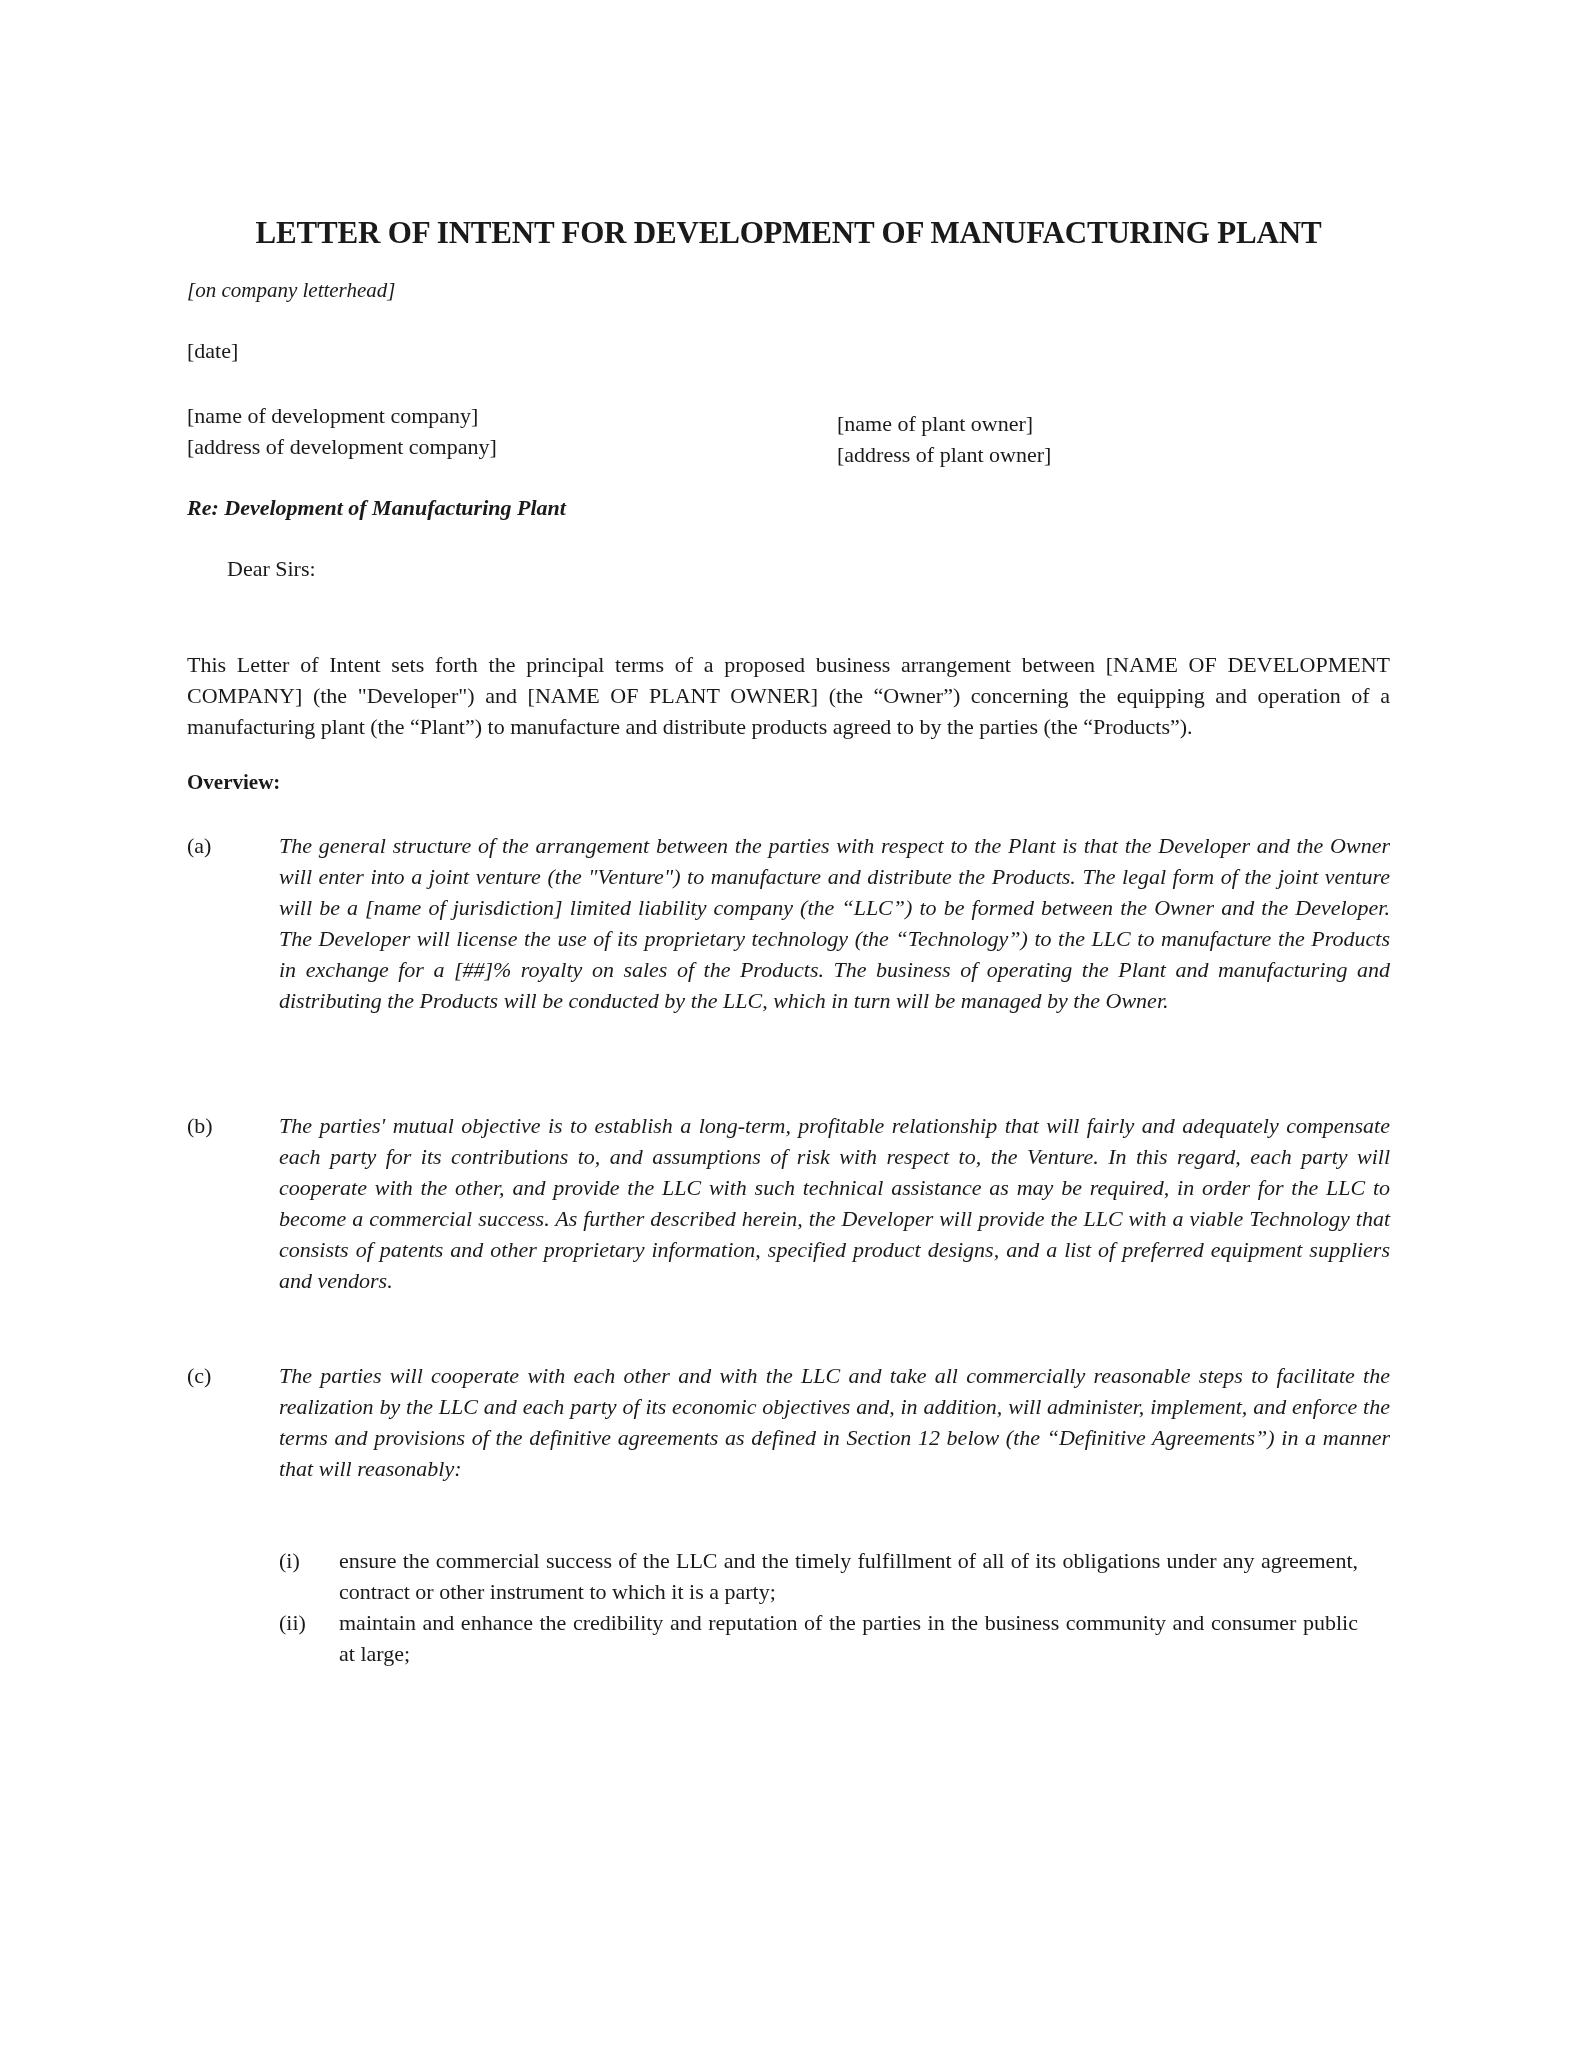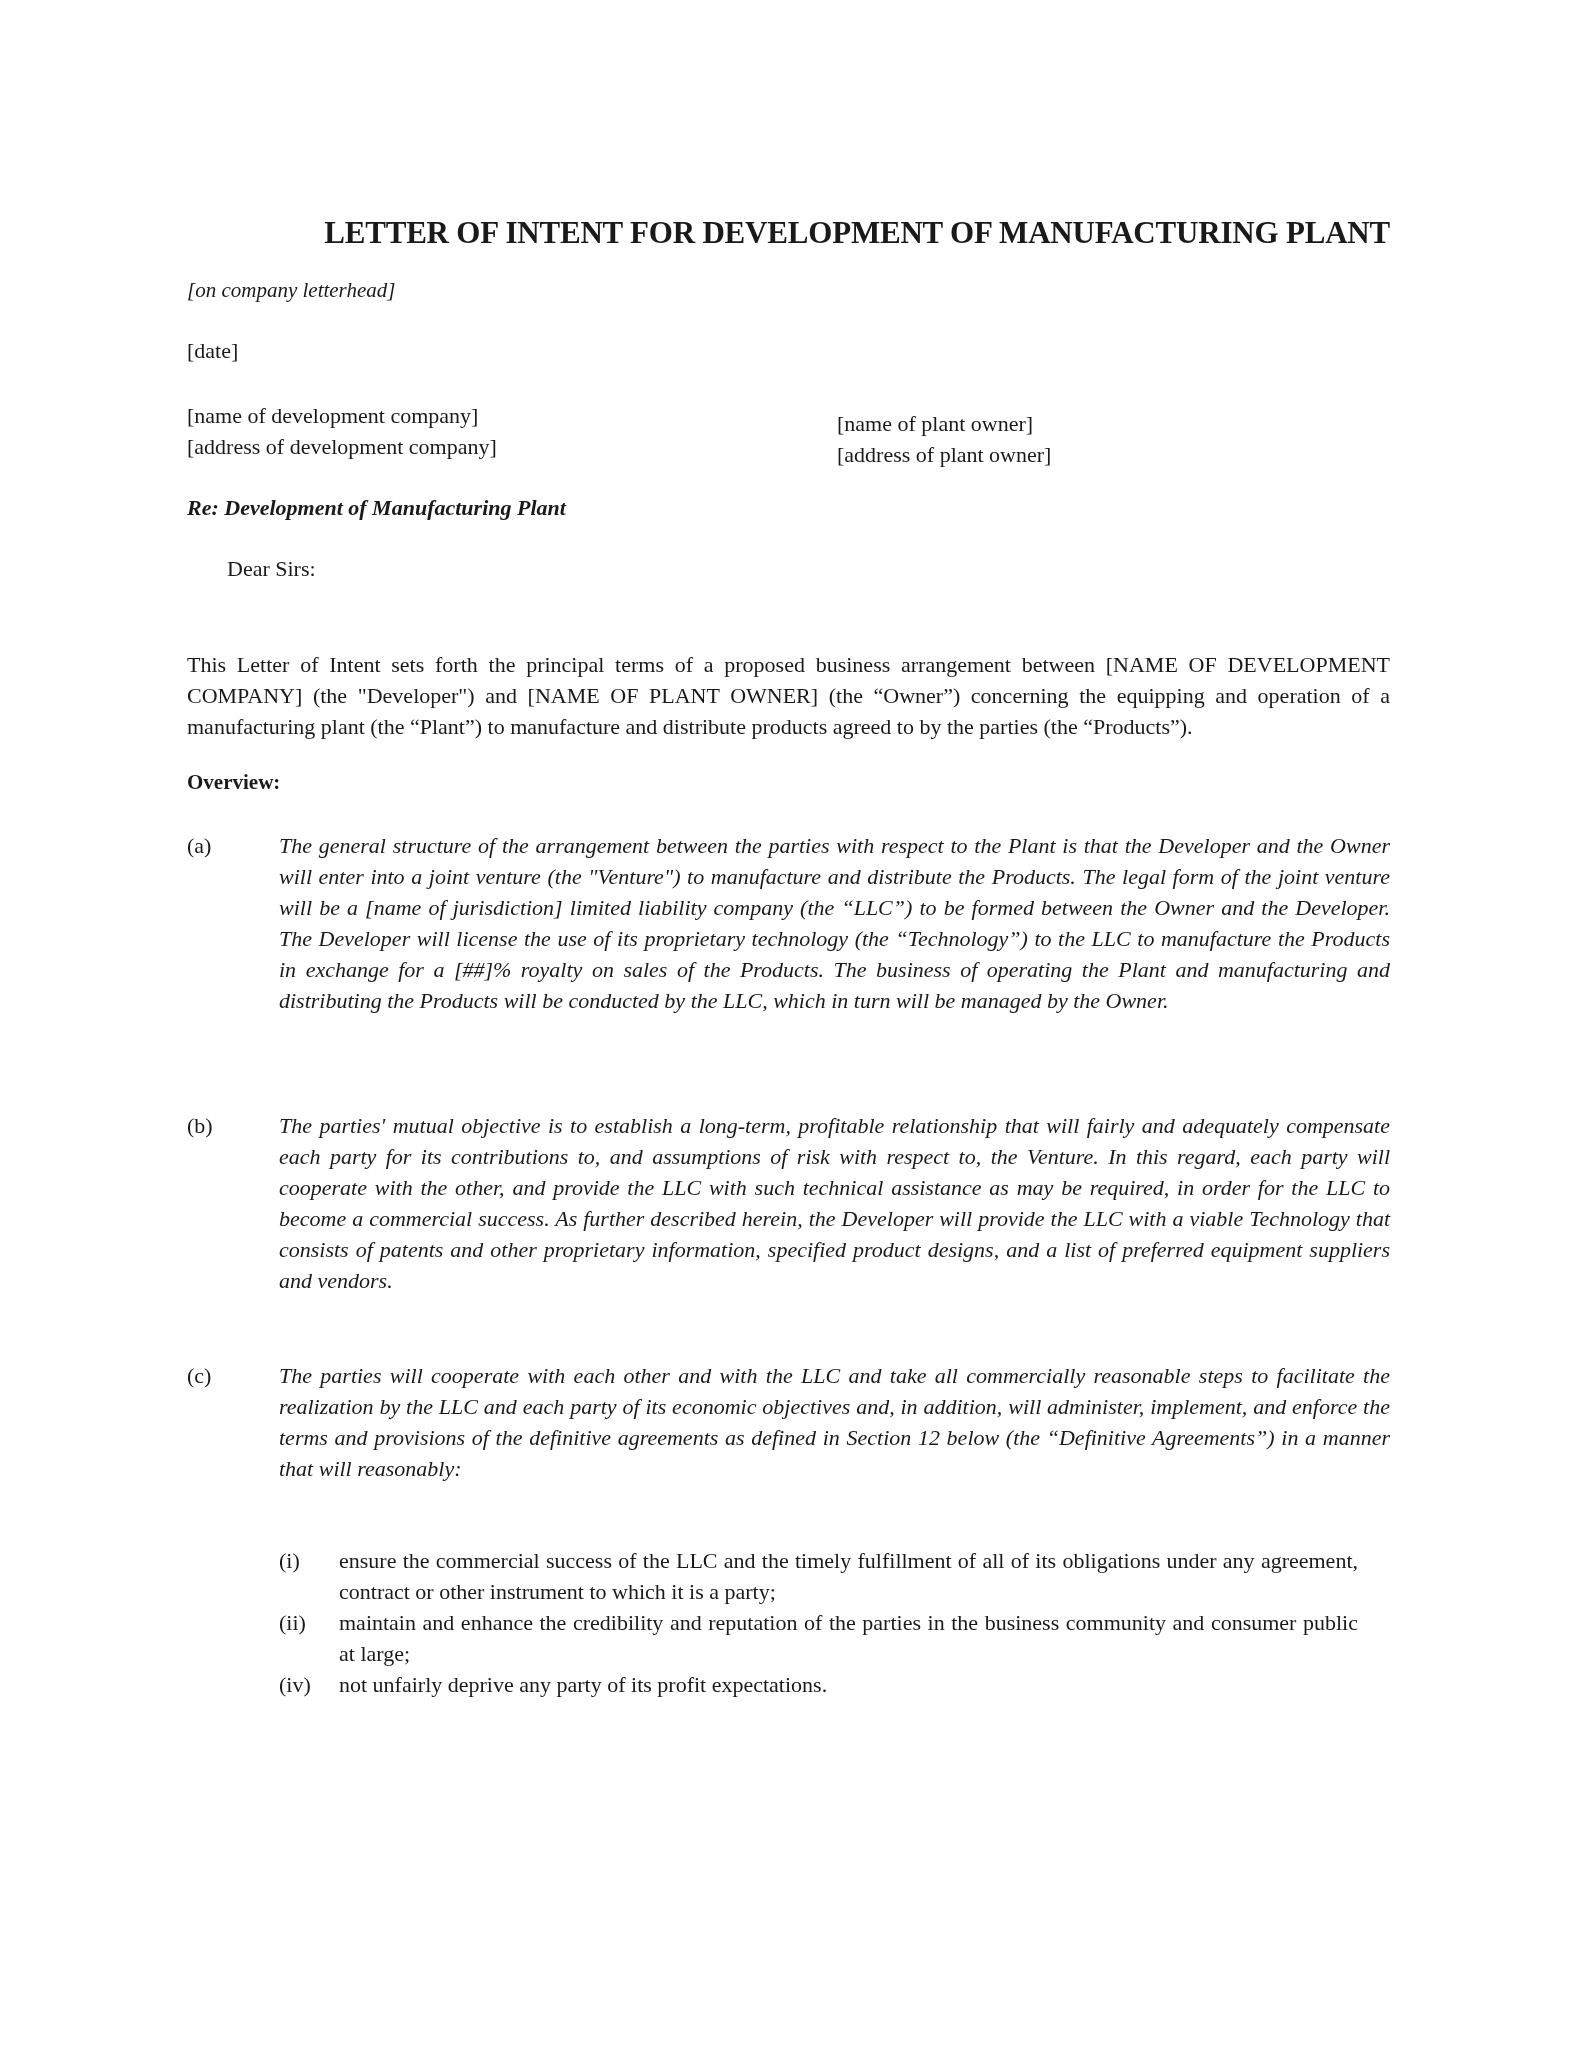--- a/index.html
+++ b/index.html
@@ -19,21 +19,21 @@
       position: absolute;
       left: 187px;
       top: 0;
       width: 1203px;
     }
     .title {
       position: absolute;
       top: 215px;
       left: 0;
       width: 1203px;
-      text-align: right;
+      text-align: center;
       font-weight: bold;
       font-size: 31px;
       letter-spacing: -0.2px;
       white-space: nowrap;
     }
     .subtitle {
       position: absolute;
       top: 278px;
       left: 0;
       width: 1203px;
@@ -176,19 +176,15 @@
 
   <div class="text sub-list">
     <div class="sub-item">
       <span class="sub-label">(i)</span>
       <div class="sub-body">ensure the commercial success of the LLC and the timely fulfillment of all of its obligations under any agreement, contract or other instrument to which it is a party;</div>
     </div>
     <div class="sub-item">
       <span class="sub-label">(ii)</span>
       <div class="sub-body">maintain and enhance the credibility and reputation of the parties in the business community and consumer public at large;</div>
     </div>
-    <div class="sub-item">
-      <span class="sub-label">(iv)</span>
-      <div class="sub-body">not unfairly deprive any party of its profit expectations.</div>
-    </div>
   </div>
 
 </div>
 
 </body></html>

